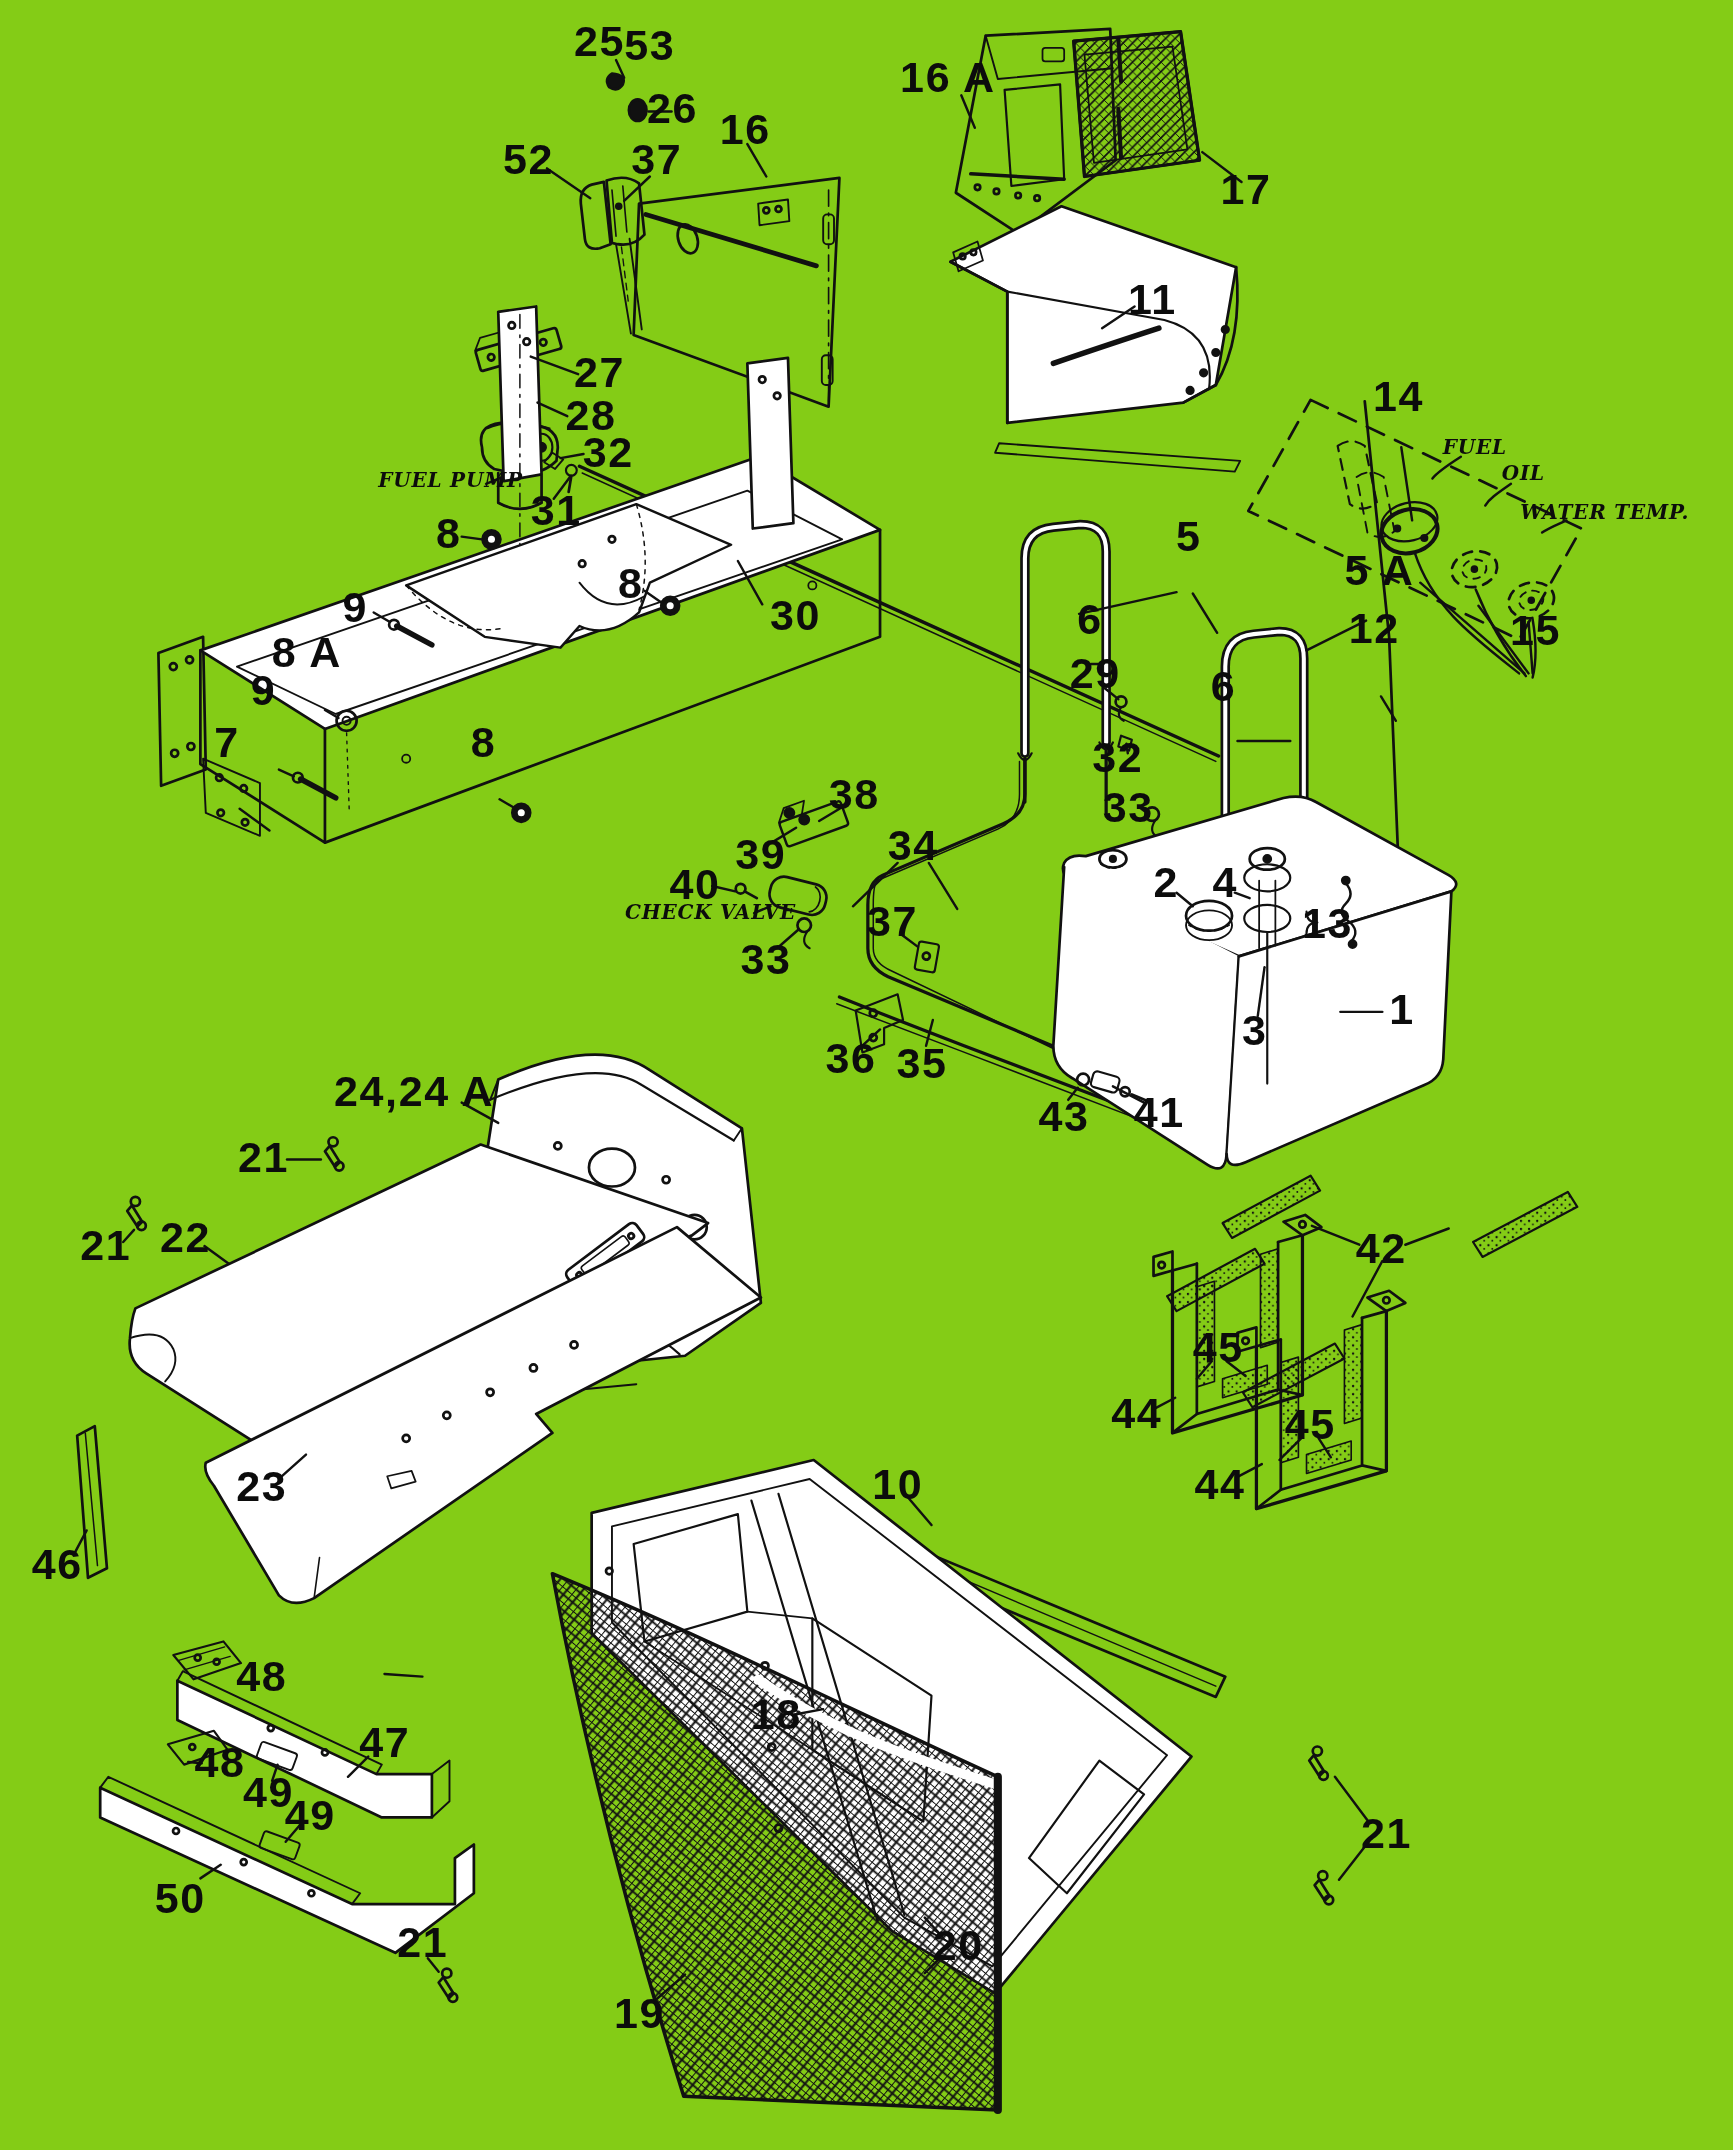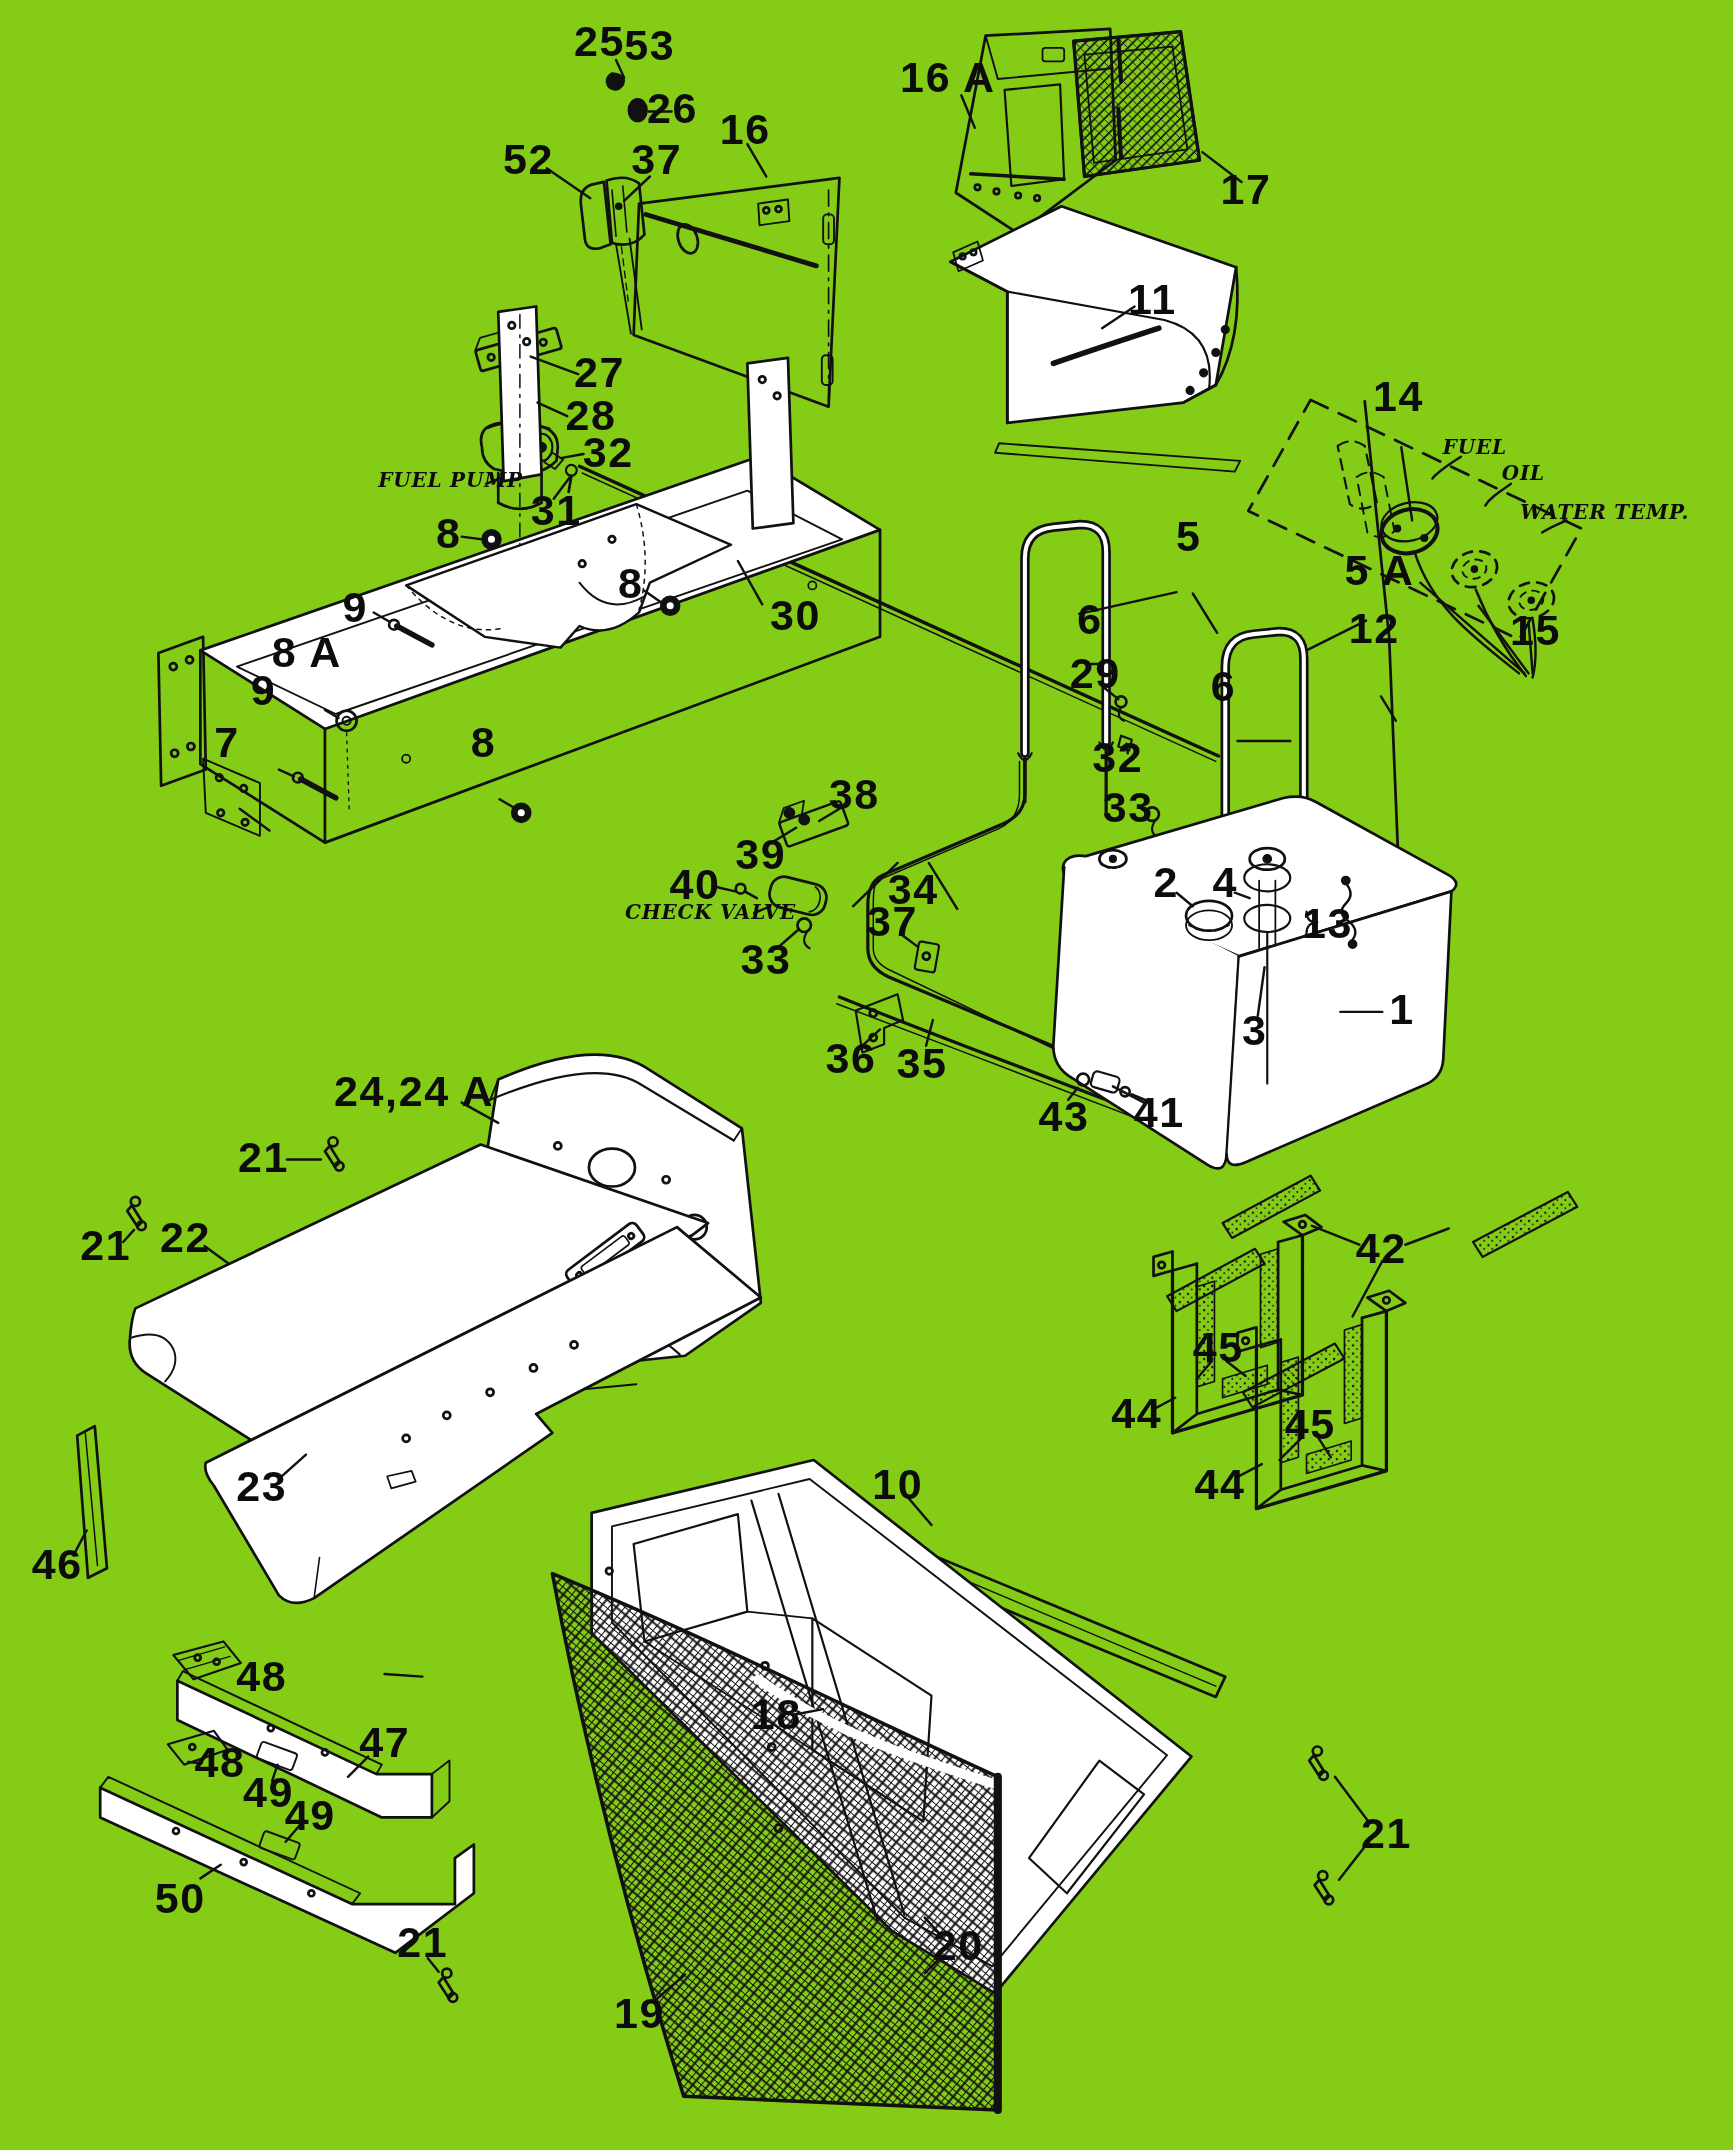--- a/index.html
+++ b/index.html
@@ -526,21 +526,21 @@
       <div class="callout" style="left: 79.3%; top: 29.2%;">12</div>
       <div class="callout" style="left: 80.7%; top: 18.4%;">14</div>
       <div class="callout" style="left: 88.6%; top: 29.3%;">15</div>
       <div class="callout" style="left: 63.2%; top: 31.3%;">29</div>
       <div class="callout" style="left: 64.5%; top: 35.2%;">32</div>
       <div class="callout" style="left: 65.1%; top: 37.5%;">33</div>
       <div class="callout" style="left: 49.3%; top: 36.9%;">38</div>
       <div class="callout" style="left: 43.9%; top: 39.7%;">39</div>
       <div class="callout" style="left: 40.1%; top: 41.1%;">40</div>
       <div class="callout" style="left: 44.2%; top: 44.6%;">33</div>
-      <div class="callout" style="left: 52.7%; top: 39.3%; margin-top: 44px;">34</div>
+      <div class="callout" style="left: 52.7%; top: 39.3%;">34</div>
       <div class="callout" style="left: 51.5%; top: 42.8%;">37</div>
       <div class="callout" style="left: 49.1%; top: 49.2%;">36</div>
       <div class="callout" style="left: 53.2%; top: 49.4%;">35</div>
       <div class="callout" style="left: 67.3%; top: 41%;">2</div>
       <div class="callout" style="left: 70.7%; top: 41%;">4</div>
       <div class="callout" style="left: 76.6%; top: 42.9%;">13</div>
       <div class="callout" style="left: 72.4%; top: 47.9%;">3</div>
       <div class="callout" style="left: 80.9%; top: 46.9%;">1</div>
       <div class="callout" style="left: 61.4%; top: 51.9%;">43</div>
       <div class="callout" style="left: 66.9%; top: 51.7%;">41</div>

